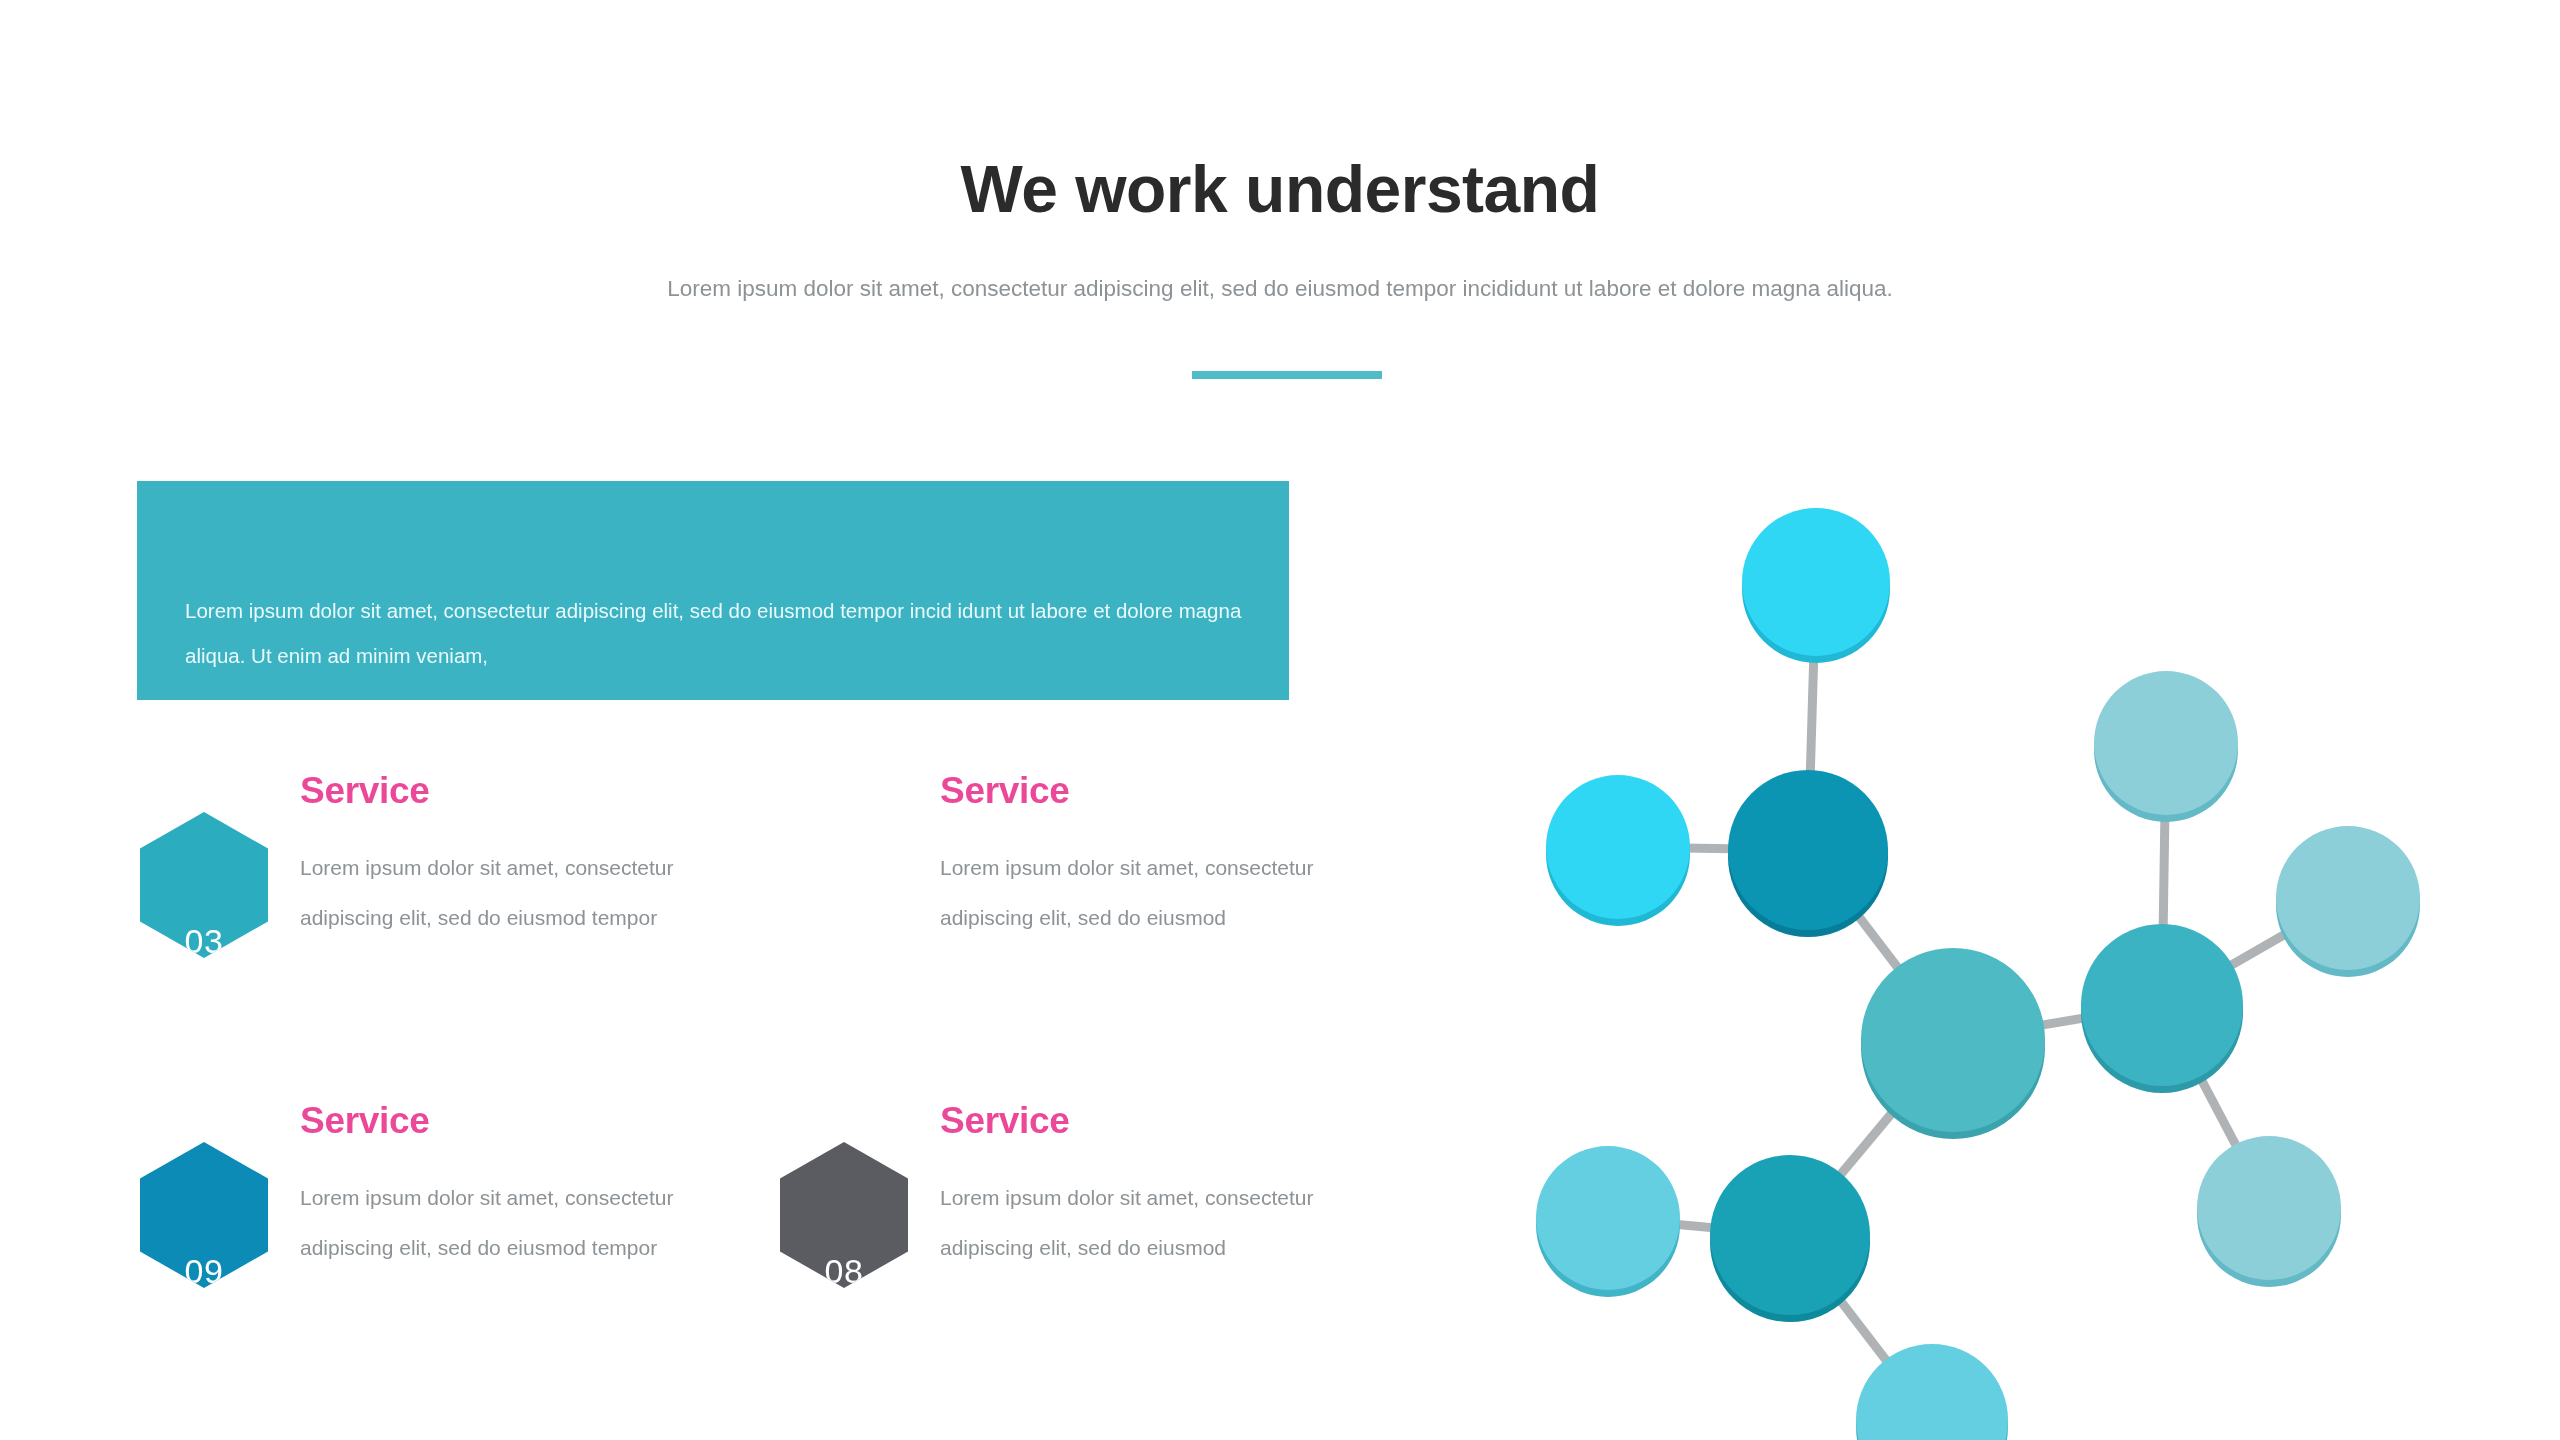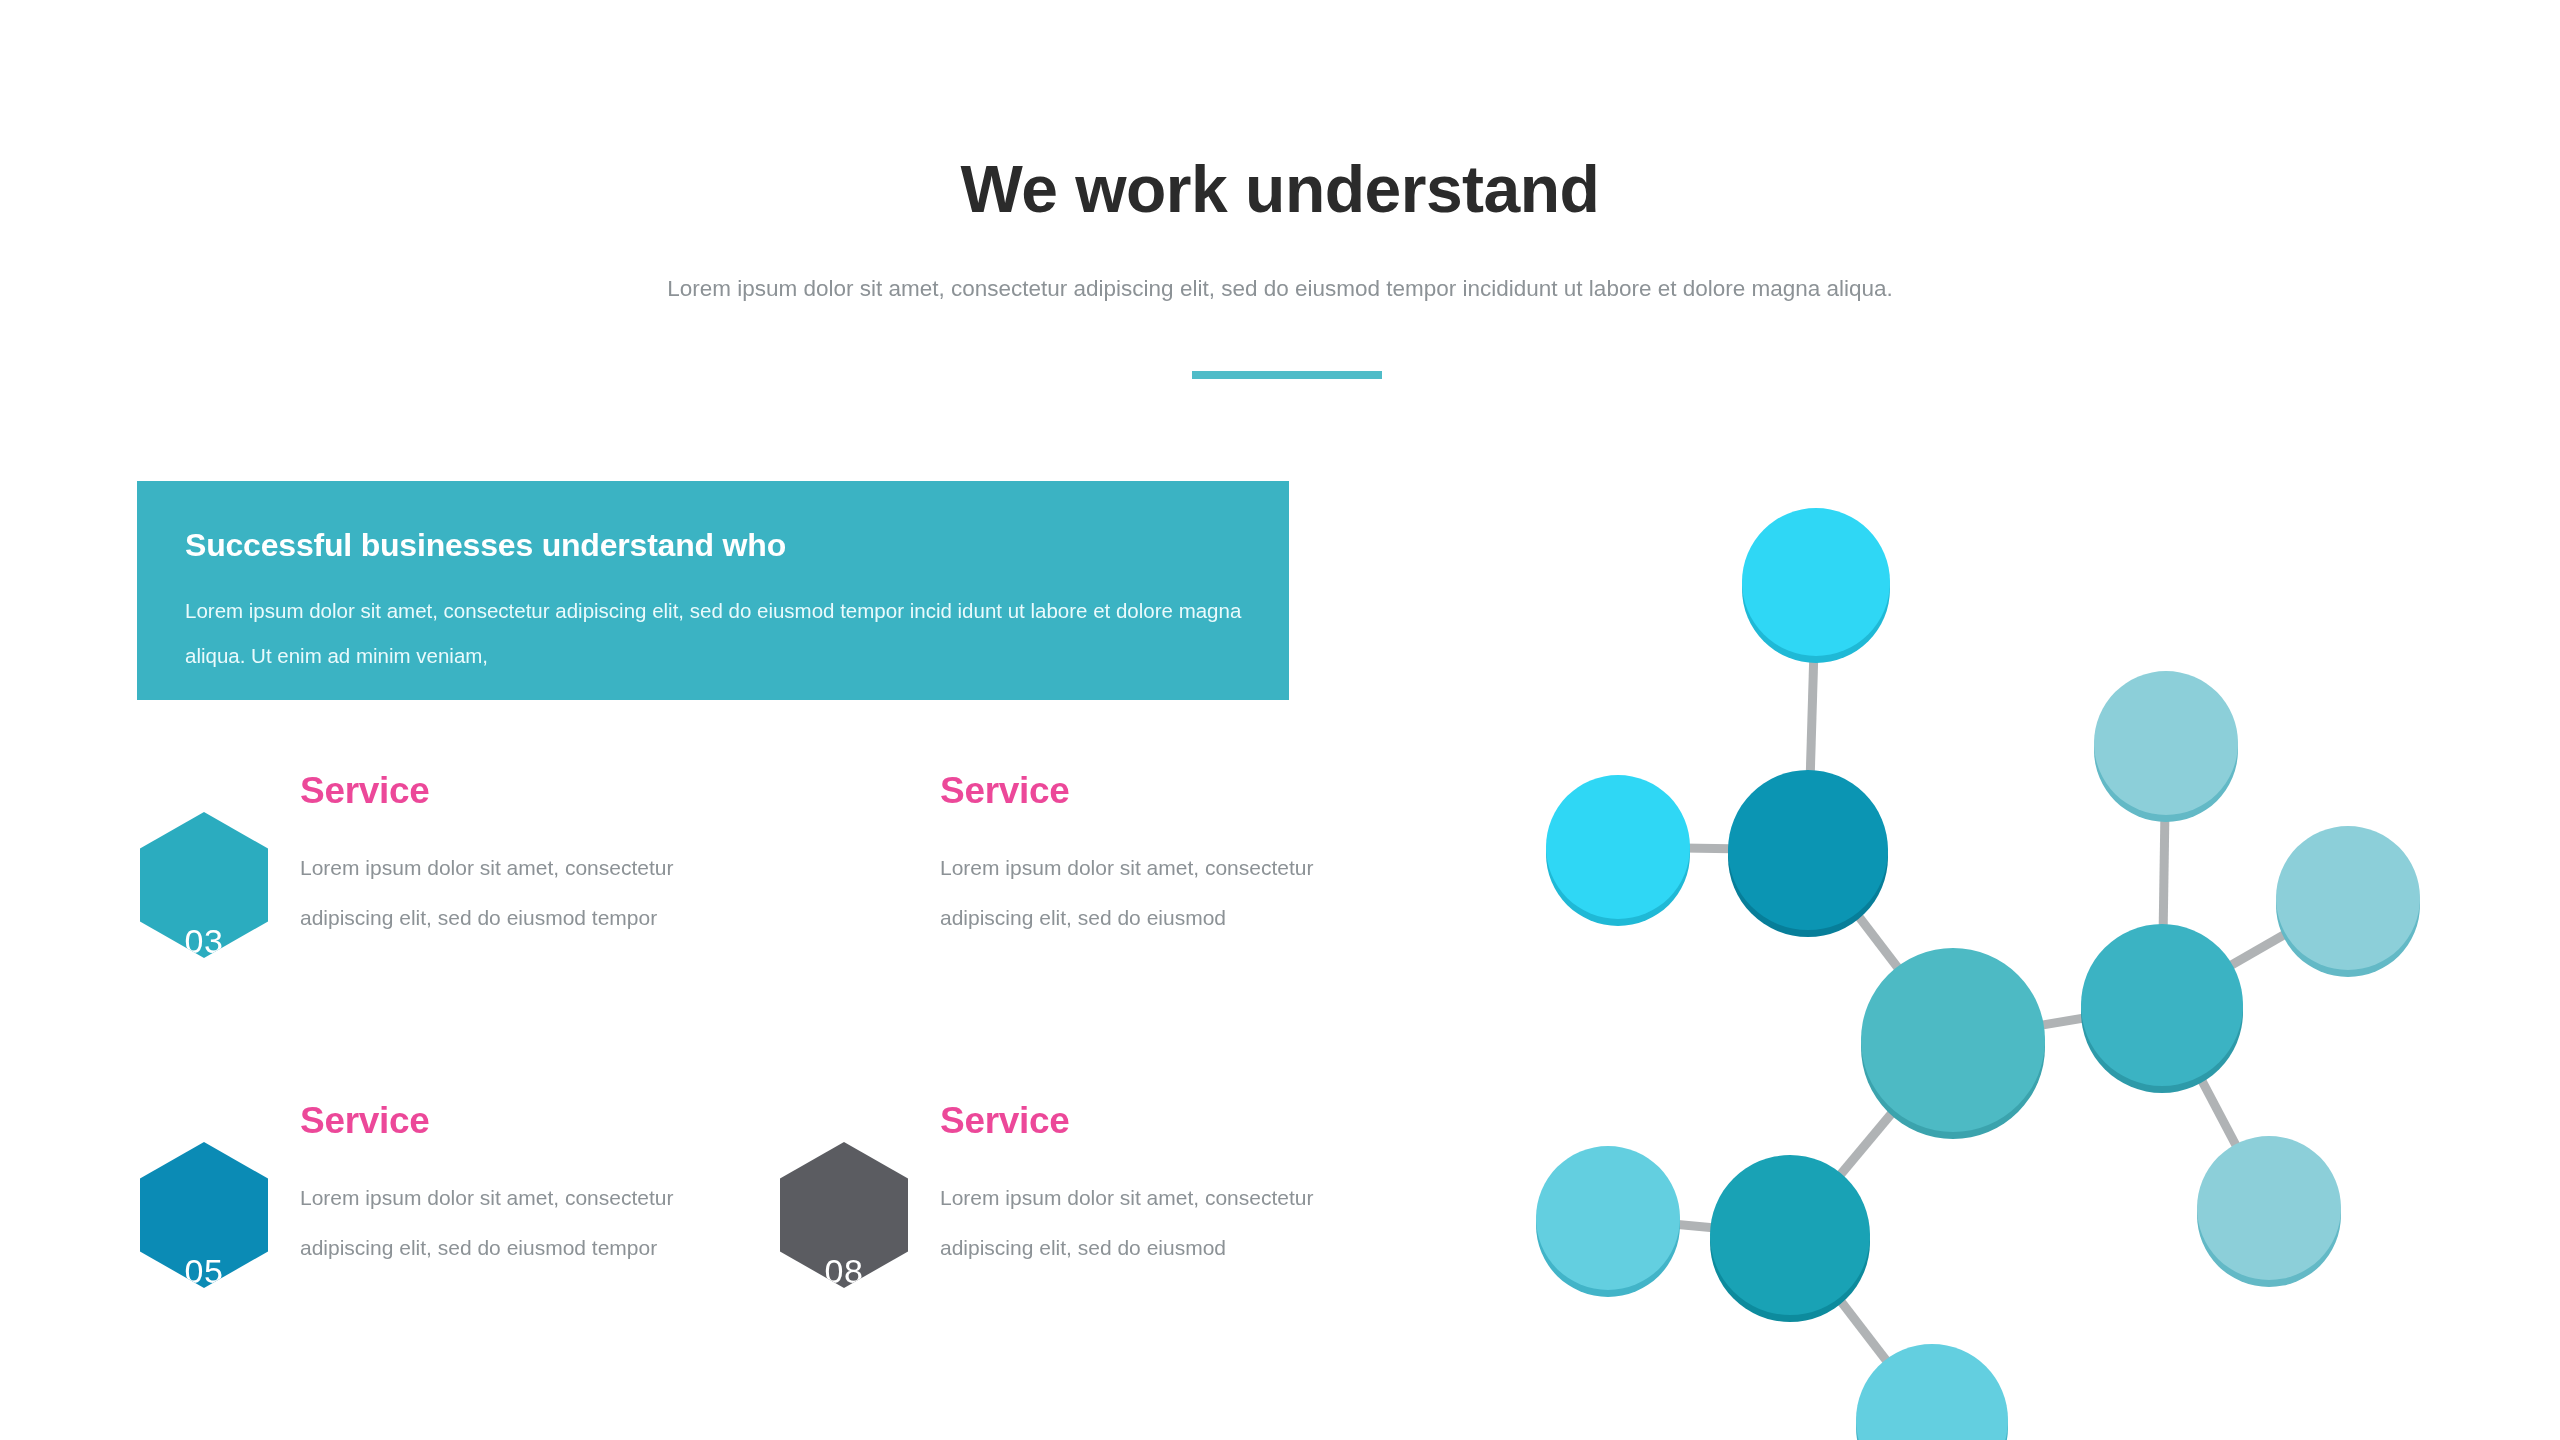--- a/index.html
+++ b/index.html
@@ -157,21 +157,20 @@
 
 <div class="slide">
 
   <h1 class="page-title">We work understand</h1>
 
   <p class="page-subtitle">Lorem ipsum dolor sit amet, consectetur adipiscing elit, sed do eiusmod tempor incididunt ut labore et dolore magna aliqua.</p>
 
   <div class="accent-rule"></div>
 
   <section class="callout">
-    <div class="callout-title">Successful businesses understand who</div>
     <div class="callout-body">Lorem ipsum dolor sit amet, consectetur adipiscing elit, sed do eiusmod tempor incid idunt ut labore et dolore magna aliqua. Ut enim ad minim veniam,</div>
   </section>
 
   <section class="services">
     <div class="service-row">
 
       <div class="service col-0">
         <div class="hexagon" style="background: rgb(43, 172, 191);">
           <span class="hexagon-number">03</span>
         </div>
@@ -183,21 +182,21 @@
         <div class="service-title">Service</div>
         <div class="service-desc">Lorem ipsum dolor sit amet, consectetur adipiscing elit, sed do eiusmod</div>
       </div>
 
     </div>
 
     <div class="service-row">
 
       <div class="service col-0">
         <div class="hexagon" style="background: rgb(11, 139, 181);">
-          <span class="hexagon-number">05</span>
+          <span class="hexagon-number">09</span>
         </div>
         <div class="service-title">Service</div>
         <div class="service-desc">Lorem ipsum dolor sit amet, consectetur adipiscing elit, sed do eiusmod tempor</div>
       </div>
 
       <div class="service col-1">
         <div class="hexagon" style="background: rgb(91, 92, 97);">
           <span class="hexagon-number">08</span>
         </div>
         <div class="service-title">Service</div>

